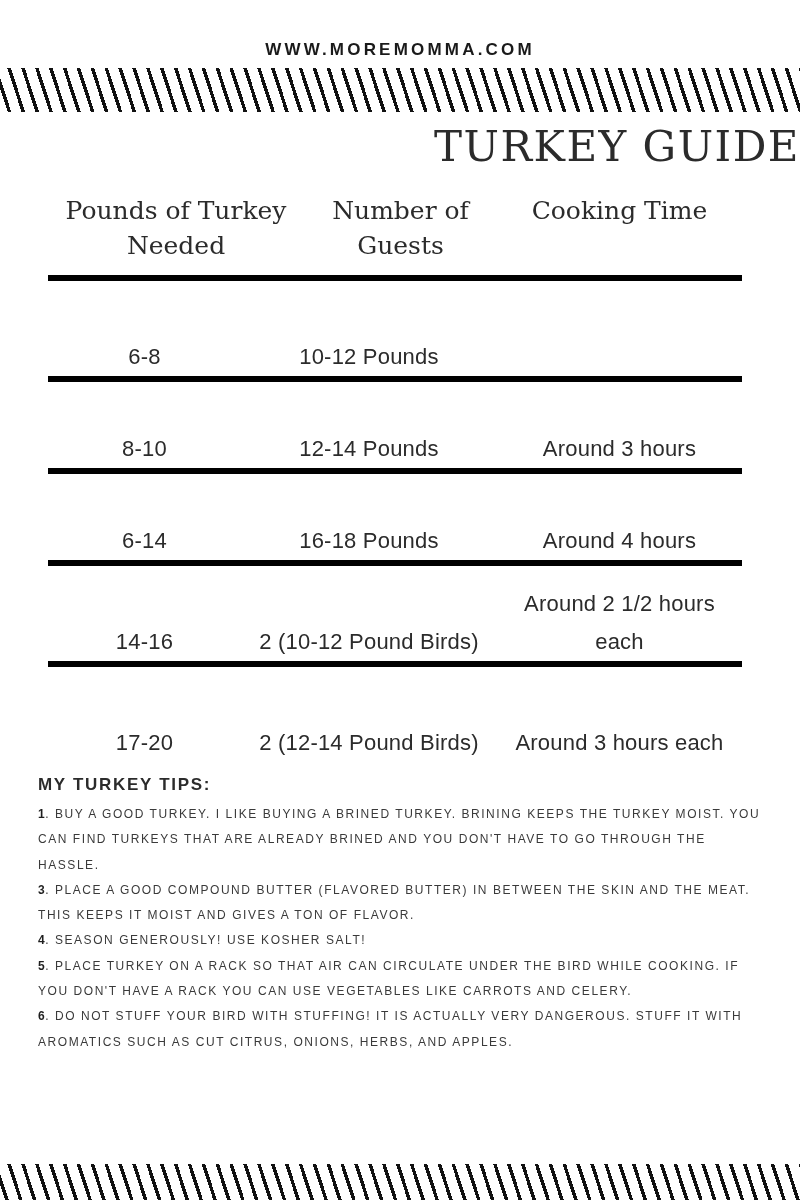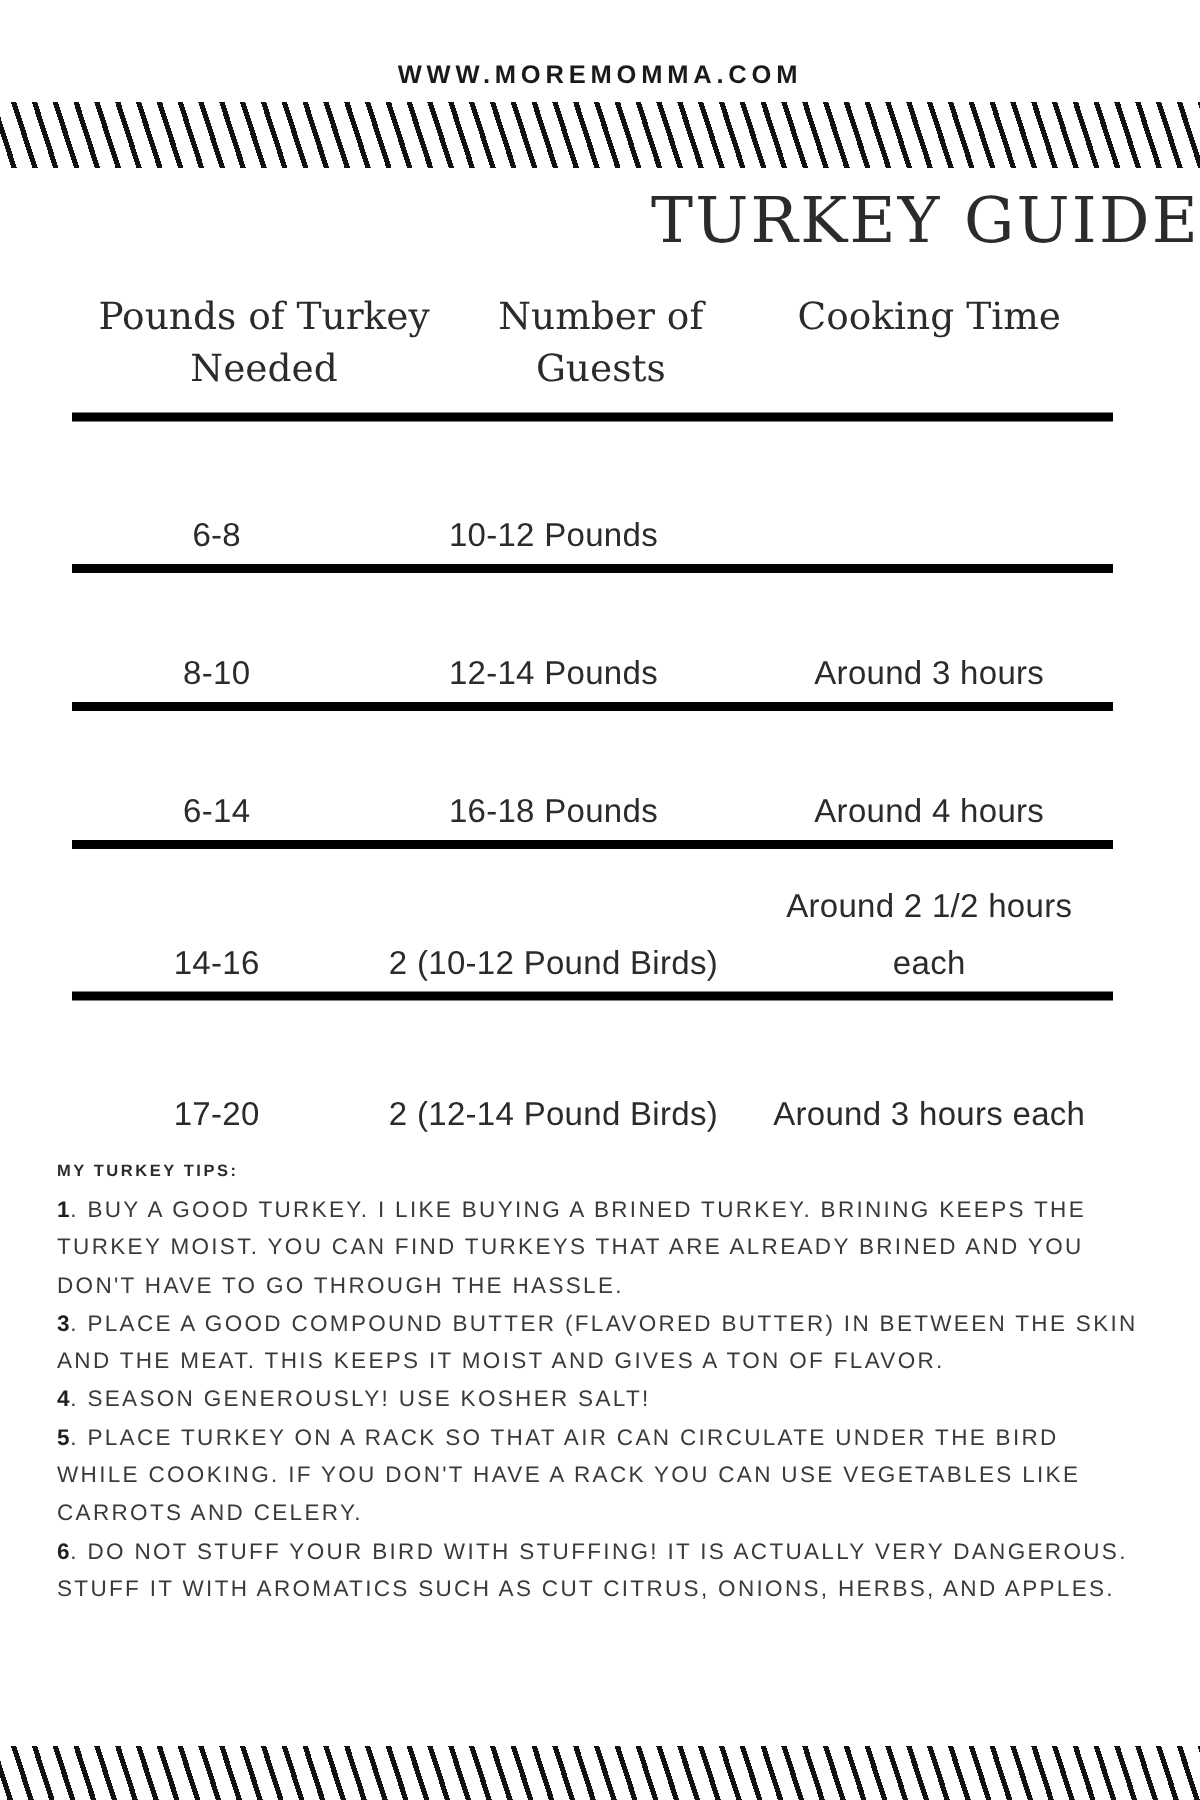--- a/index.html
+++ b/index.html
@@ -133,30 +133,30 @@
   
   .tips {
     position: absolute;
     top: 775px;
     left: 38px;
     width: 726px;
   }
   .tips-heading {
     font-family: "Liberation Sans", sans-serif;
     font-weight: bold;
-    font-size: 11px;
+    font-size: 17px;
     letter-spacing: 1.7px;
     color: #2b2b2b;
     margin-bottom: 7px;
     text-transform: uppercase;
   }
   .tip-line {
     font-family: "Liberation Sans", sans-serif;
     font-weight: 300;
-    font-size: 15px;
+    font-size: 12px;
     letter-spacing: 1.55px;
     line-height: 25.3px;
     color: #3a3a3a;
     text-transform: uppercase;
   }
   .tip-line .tip-num {
     font-weight: bold;
     color: #1f1f1f;
     letter-spacing: 0.5px;
   }

